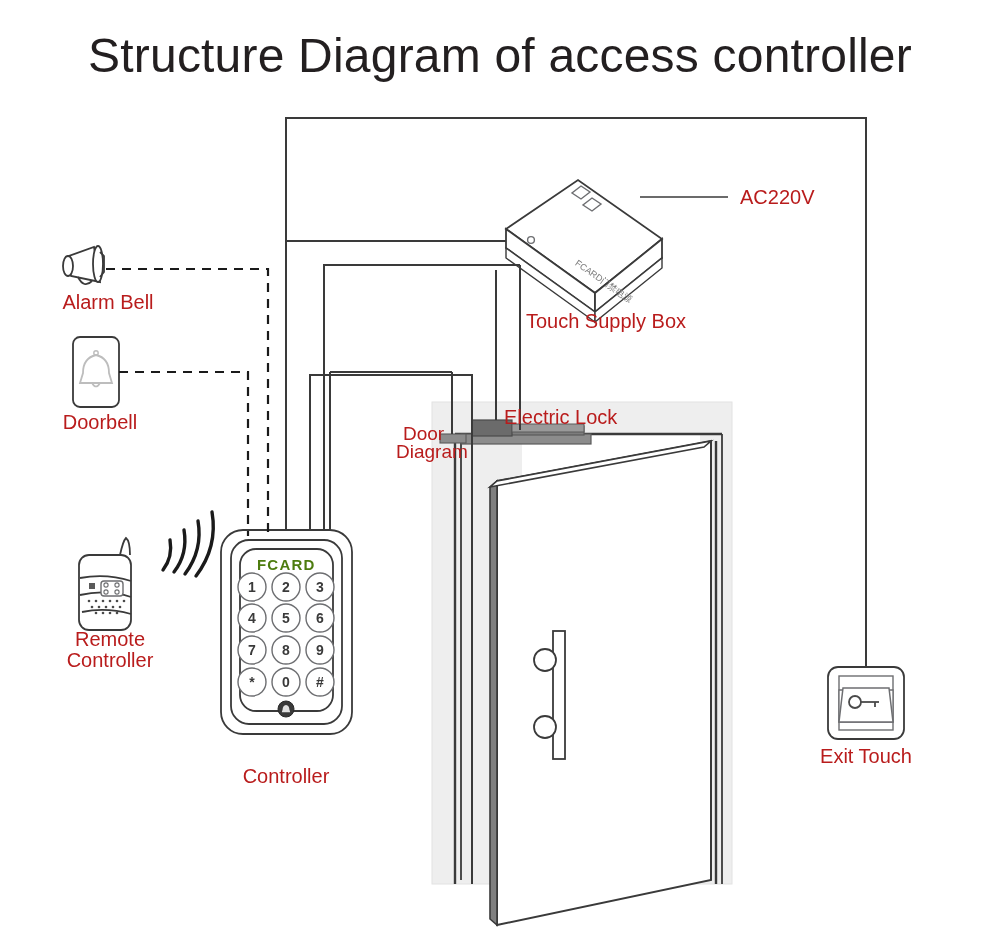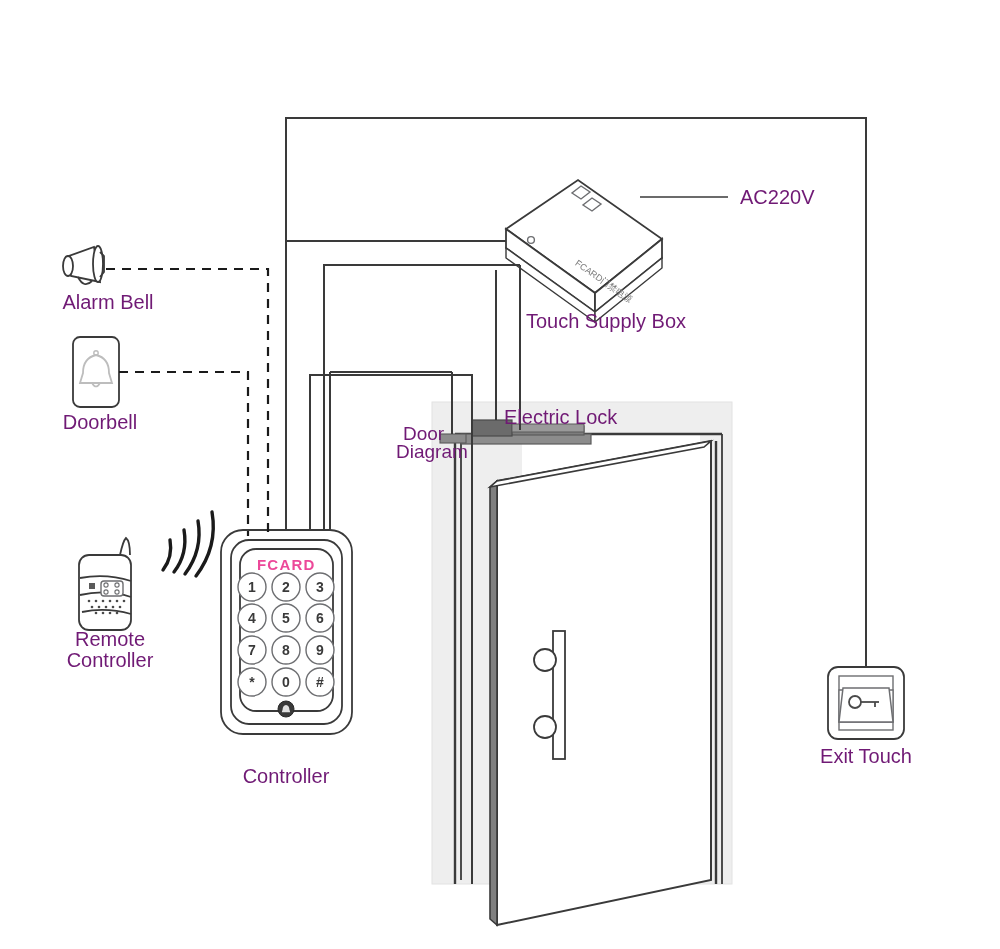--- a/index.html
+++ b/index.html
@@ -34,33 +34,33 @@
     text-align: center;
     font-size: 48px;
     font-weight: 400;
     letter-spacing: 0.2px;
     color: #231f20;
     white-space: nowrap;
   }
   .lbl {
     position: absolute;
     font-size: 20px;
-    color: #701a75;
+    color: #b91c1c;
     white-space: pre;
     line-height: 1.08;
   }
   .lbl.center { text-align: center; transform: translateX(-50%); }
   .lbl.left   { text-align: left; }
   .lbl.small  { font-size: 19px; }
   .brand-text {
     position: absolute;
     font-size: 15px;
     font-weight: bold;
     letter-spacing: 1.2px;
-    color: #ec4899;
+    color: #4d7c0f;
     white-space: pre;
   }
   .keycap-text {
     position: absolute;
     font-size: 14px;
     font-weight: bold;
     color: #3a3a3a;
     transform: translate(-50%, -50%);
     white-space: pre;
   }
@@ -70,20 +70,21 @@
     color: #7a7a7a;
     white-space: pre;
     transform-origin: left center;
   }
 </style>
 </head>
 <body>
 
 <div id="stage">
 
+  <div class="page-title">Structure Diagram of access controller</div>
 
   <svg id="diagram-svg" viewBox="0 0 1000 949">
     <defs>
       <style>
         .wire   { fill:none; stroke:#3a3a3a; stroke-width:2; }
         .wire-d { fill:none; stroke:#1a1a1a; stroke-width:2.2; stroke-dasharray:9 7; }
         .ol     { fill:none; stroke:#3a3a3a; stroke-width:1.8; }
         .ol-th  { fill:none; stroke:#3a3a3a; stroke-width:2.4; }
         .olf    { fill:#ffffff; stroke:#3a3a3a; stroke-width:1.8; }
         .olf-l  { fill:#ffffff; stroke:#6d6e71; stroke-width:1.4; }

